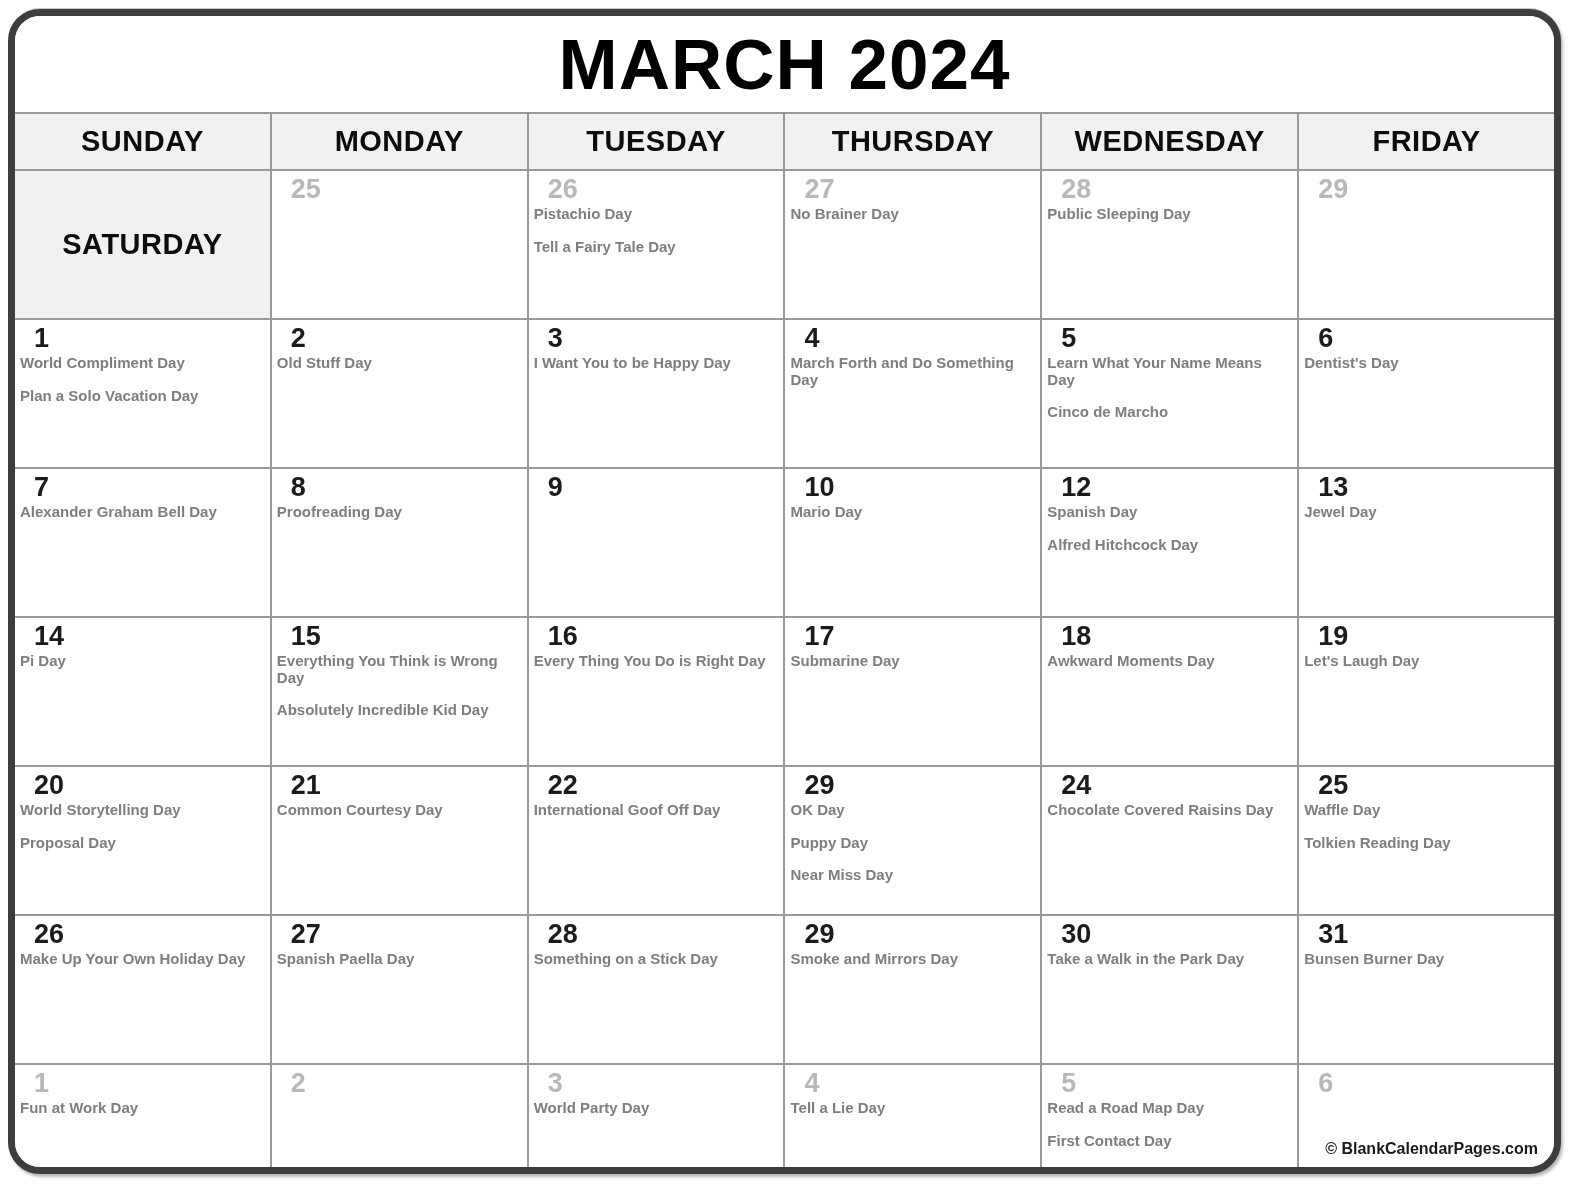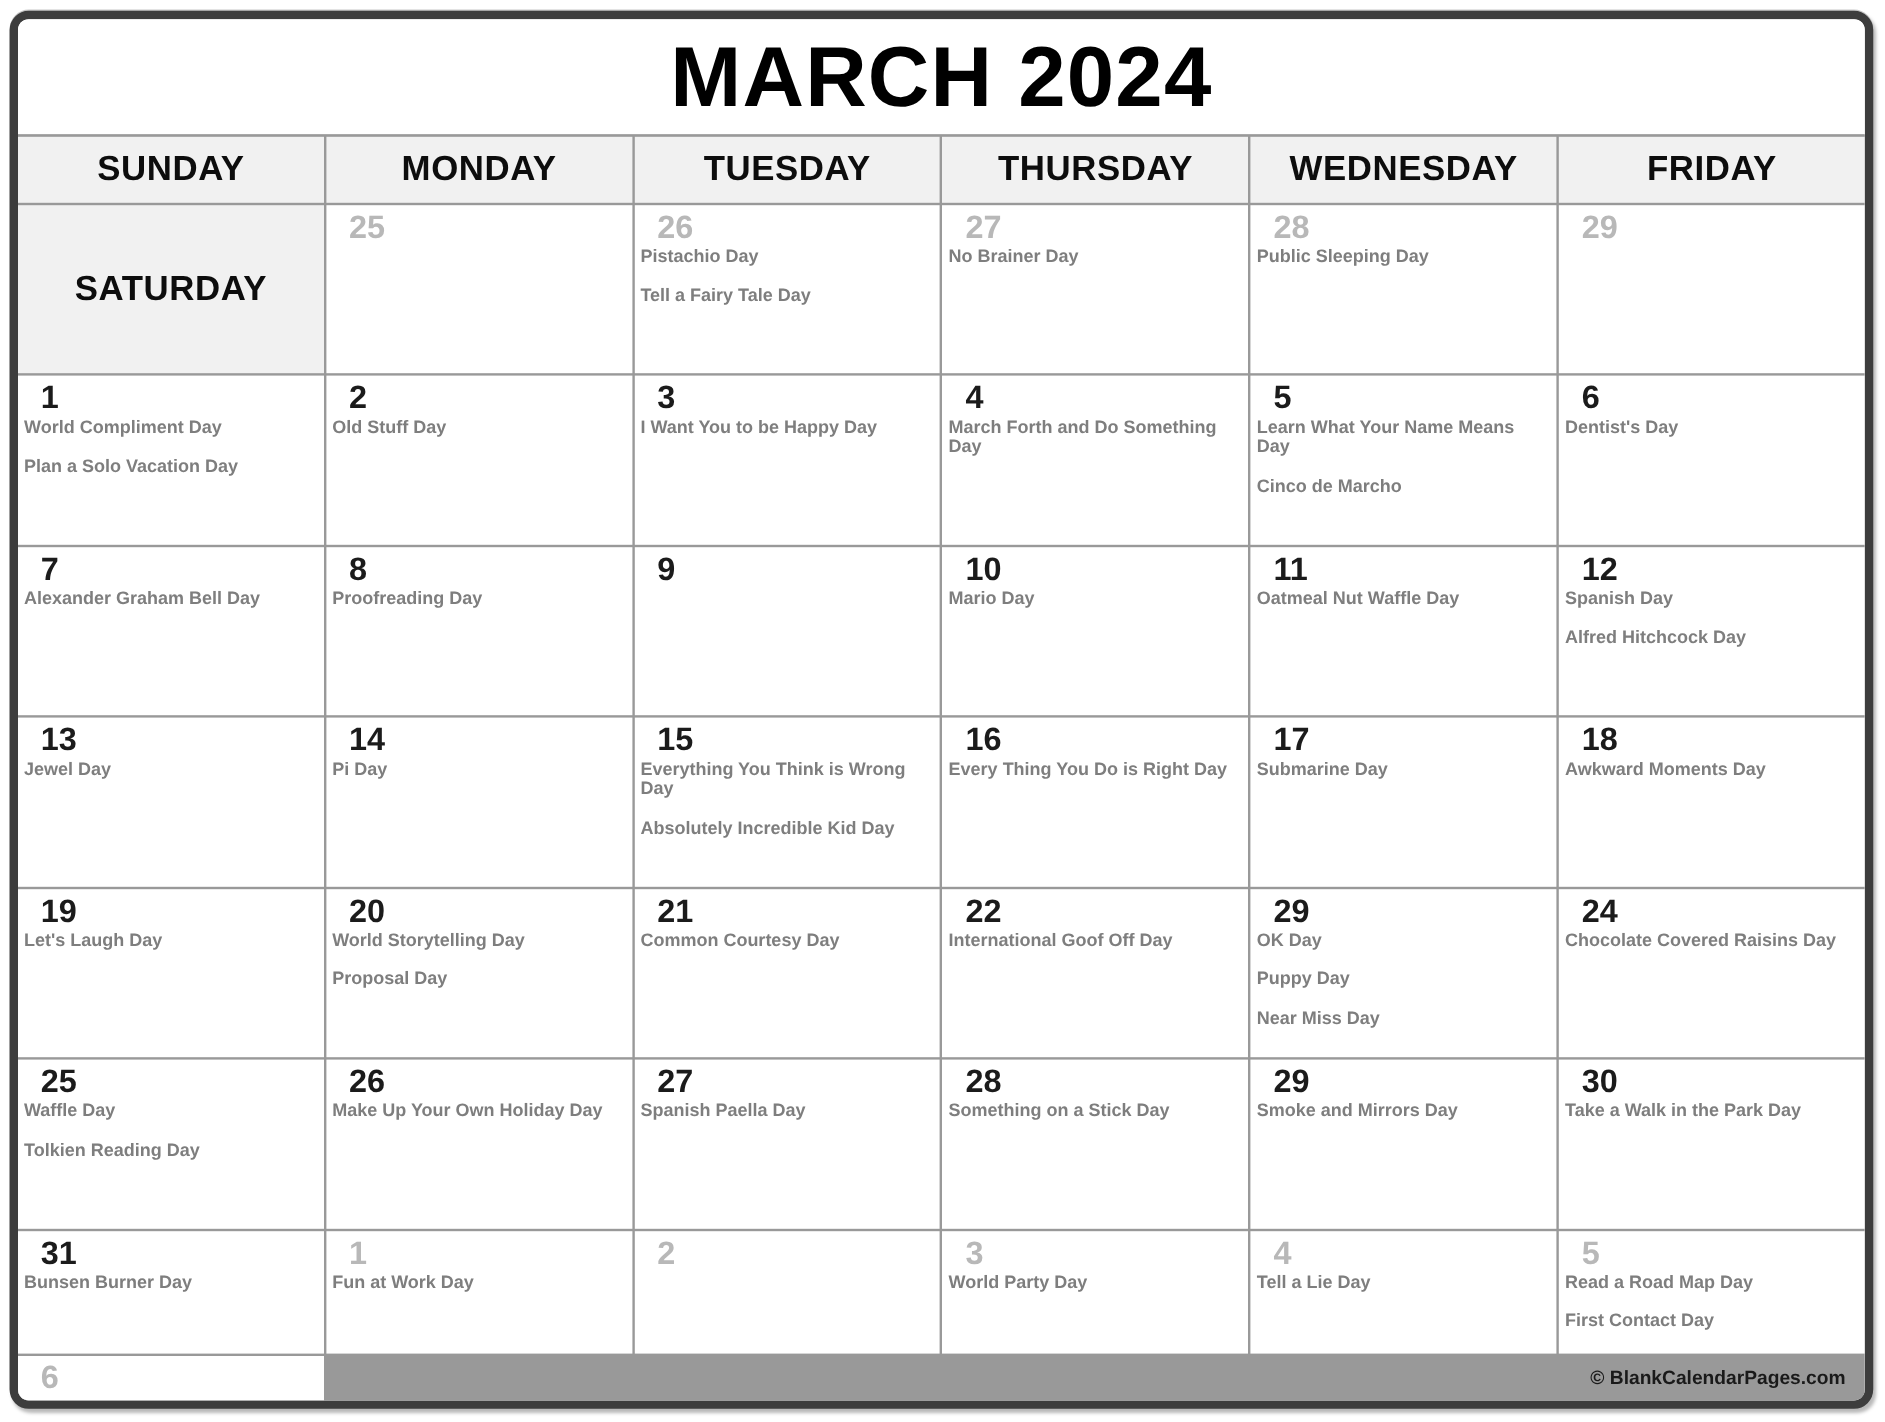--- a/index.html
+++ b/index.html
@@ -8,21 +8,21 @@
     font-family: "Liberation Sans", sans-serif;
     width: 1571px;
     height: 1185px;
     position: relative;
     overflow: hidden;
   }
   .frame {
     position: absolute;
     left: 8px; top: 9px; right: 10px; bottom: 11px;
     border: 7px solid #3d3d3d;
-    border-radius: 16px;
+    border-radius: 32px;
     background: #ffffff;
     overflow: hidden;
     box-shadow: 2px 3px 3px rgba(0,0,0,0.28), 0 -1px 0 #c8c8c8;
     display: flex;
     flex-direction: column;
   }
   .title-bar {
     height: 96px;
     flex: 0 0 96px;
     display: flex;
@@ -171,24 +171,20 @@
         <p class="event">Proofreading Day</p>
       </div>
       <div class="cell">
         <div class="num">9</div>
       </div>
       <div class="cell">
         <div class="num">10</div>
         <p class="event">Mario Day</p>
       </div>
       <div class="cell">
-        <div class="num">11</div>
-        <p class="event">Oatmeal Nut Waffle Day</p>
-      </div>
-      <div class="cell">
         <div class="num">12</div>
         <p class="event">Spanish Day</p>
         <p class="event">Alfred Hitchcock Day</p>
       </div>
       <div class="cell">
         <div class="num">13</div>
         <p class="event">Jewel Day</p>
       </div>
       <div class="cell">
         <div class="num">14</div>

